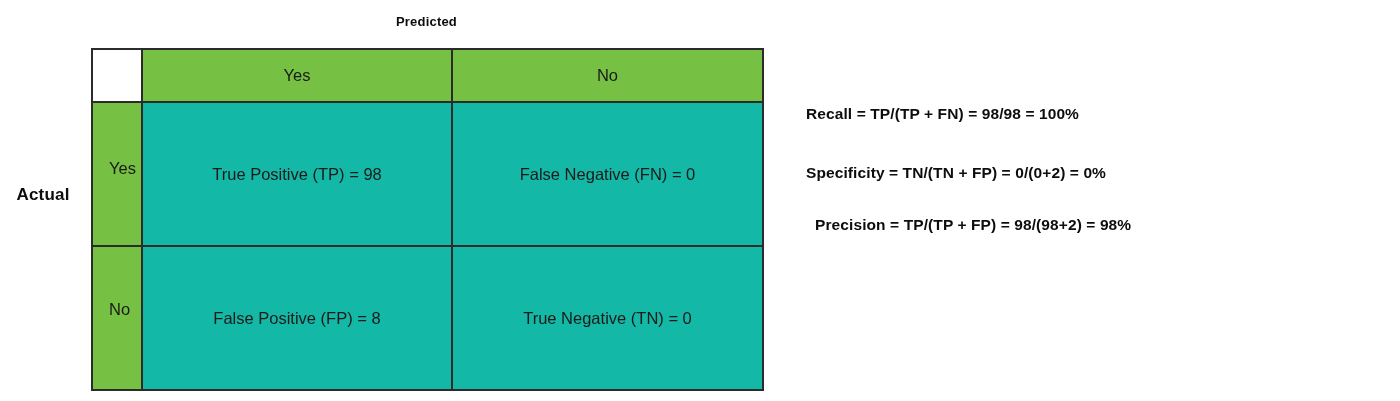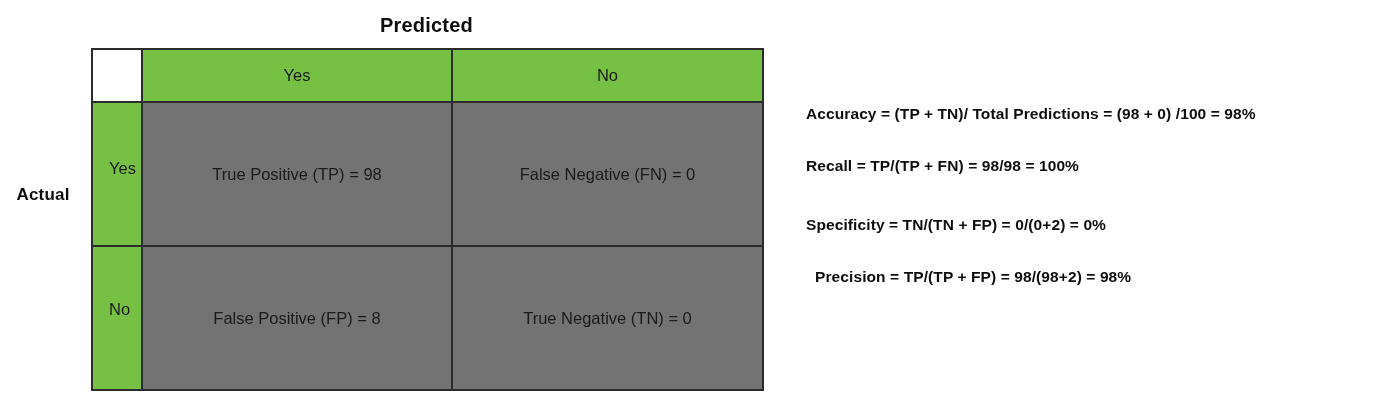--- a/index.html
+++ b/index.html
@@ -18,21 +18,21 @@
     -webkit-font-smoothing: antialiased;
   }
 
   
   .predicted-title {
     position: absolute;
     left: 91px;
     top: 14px;
     width: 671px;
     text-align: center;
-    font-size: 20px;
+    font-size: 13px;
     font-weight: bold;
     color: #0d0d0d;
     letter-spacing: 0.2px;
   }
 
   
   .actual-title {
     position: absolute;
     left: 0px;
     top: 185px;
@@ -83,21 +83,21 @@
     background: #76c043;
     font-size: 16.5px;
     color: #1a1a1a;
     vertical-align: middle;
     padding-bottom: 28px;
   }
   td.side-cell.side-no {
     padding-bottom: 34px;
   }
   td.data-cell {
-    background: #737373;
+    background: #14b8a6;
   }
 
   
   .formulas {
     position: absolute;
     left: 806px;
     top: 104px;
     width: 580px;
   }
   .formula-line {
@@ -143,17 +143,16 @@
     </tr>
     <tr class="row-data">
       <td class="side-cell side-no">No</td>
       <td class="data-cell">False Positive (FP) = 8</td>
       <td class="data-cell">True Negative (TN) = 0</td>
     </tr>
   </tbody>
 </table>
 
 <div class="formulas">
-  <div class="formula-line">Accuracy = (TP + TN)/ Total Predictions = (98 + 0) /100 = 98%</div>
   <div class="formula-line gap-large">Recall = TP/(TP + FN) = 98/98 = 100%</div>
   <div class="formula-line">Specificity = TN/(TN + FP) = 0/(0+2) = 0%</div>
   <div class="formula-line indented">Precision = TP/(TP + FP) = 98/(98+2) = 98%</div>
 </div>
 
 </body></html>

